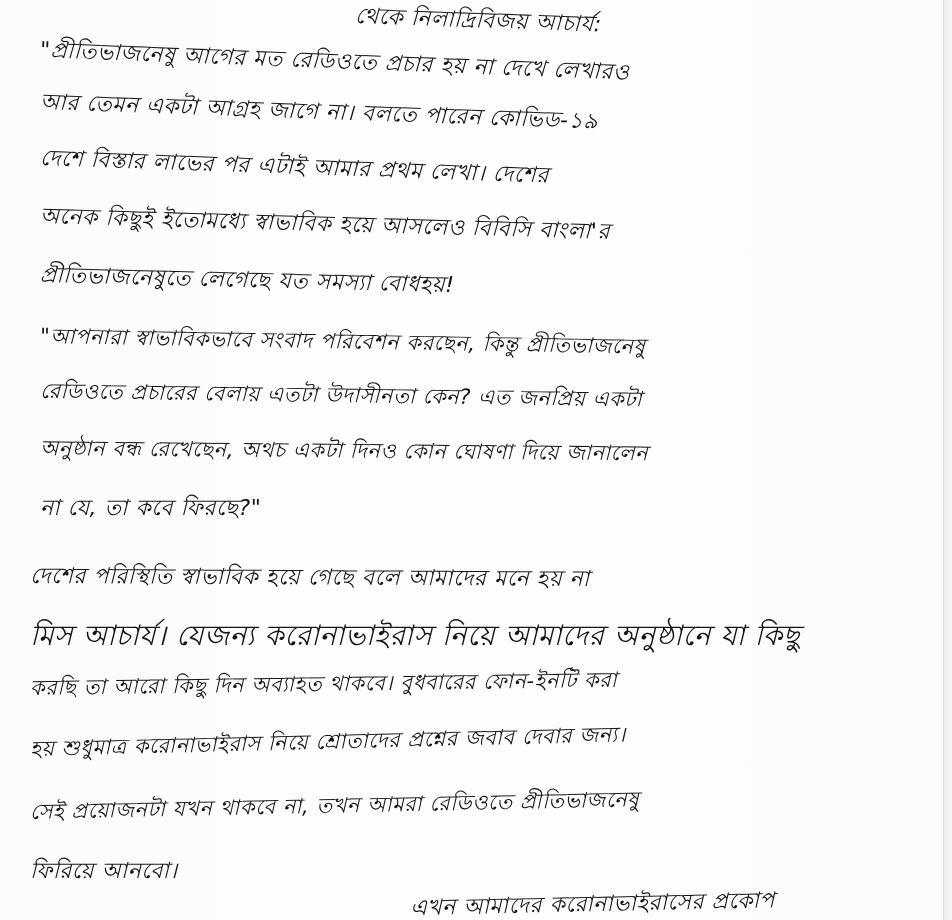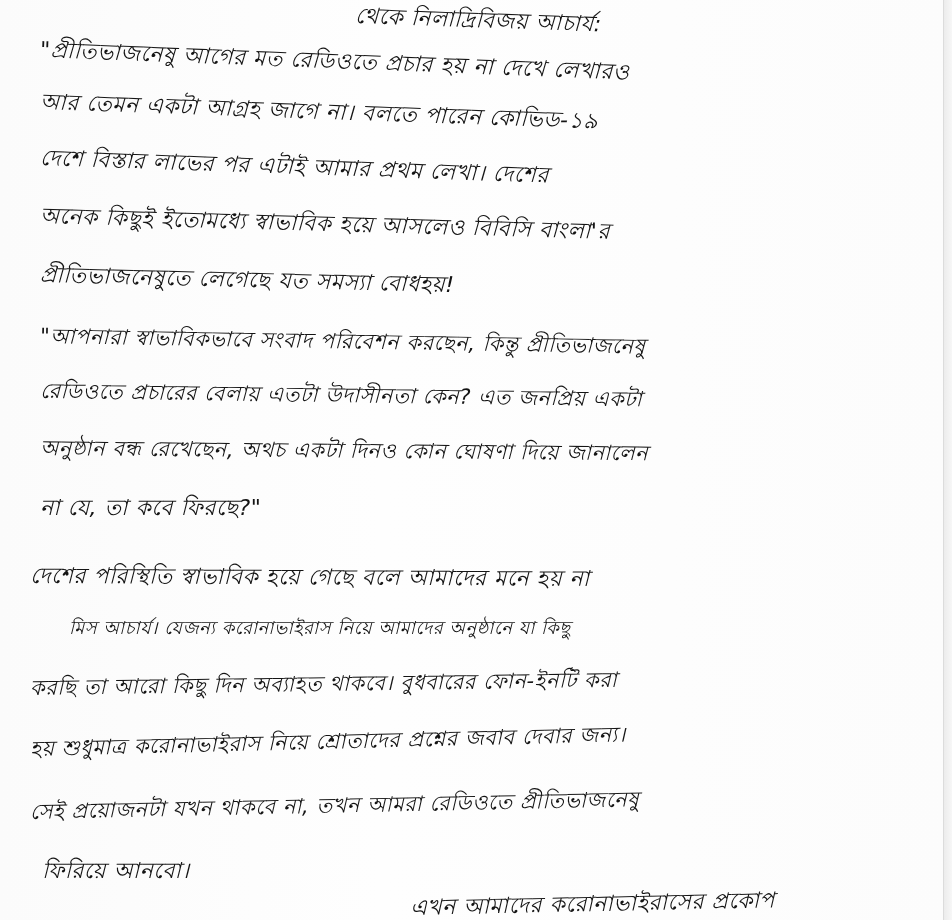--- a/index.html
+++ b/index.html
@@ -67,24 +67,24 @@
   <div class="line" style="left:40px; top:320px; font-size:21px; transform:rotate(1deg);">"আপনারা স্বাভাবিকভাবে সংবাদ পরিবেশন করছেন, কিন্তু প্রীতিভাজনেষু</div>
 
   <div class="line" style="left:40px; top:375px; font-size:21px; transform:rotate(0.8deg);">রেডিওতে প্রচারের বেলায় এতটা উদাসীনতা কেন? এত জনপ্রিয় একটা</div>
 
   <div class="line" style="left:40px; top:432px; font-size:21px; transform:rotate(0.5deg);">অনুষ্ঠান বন্ধ রেখেছেন, অথচ একটা দিনও কোন ঘোষণা দিয়ে জানালেন</div>
 
   <div class="line" style="left:40px; top:490px; font-size:22px; transform:rotate(0deg);">না যে, তা কবে ফিরছে?"</div>
 
   <div class="line" style="left:30px; top:558px; font-size:22px; transform:rotate(0.3deg);">দেশের পরিস্থিতি স্বাভাবিক হয়ে গেছে বলে আমাদের মনে হয় না</div>
 
-  <div class="line" style="left:30px; top:614px; font-size:18px; transform:rotate(0deg);margin-left:39px;">মিস আচার্য। যেজন্য করোনাভাইরাস নিয়ে আমাদের অনুষ্ঠানে যা কিছু</div>
+  <div class="line" style="left:30px; top:614px; font-size:28px; transform:rotate(0deg);">মিস আচার্য। যেজন্য করোনাভাইরাস নিয়ে আমাদের অনুষ্ঠানে যা কিছু</div>
 
   <div class="line" style="left:30px; top:672px; font-size:21px; transform:rotate(-0.8deg);">করছি তা আরো কিছু দিন অব্যাহত থাকবে। বুধবারের ফোন-ইনটি করা</div>
 
   <div class="line" style="left:30px; top:733px; font-size:21px; transform:rotate(-1.4deg);">হয় শুধুমাত্র করোনাভাইরাস নিয়ে শ্রোতাদের প্রশ্নের জবাব দেবার জন্য।</div>
 
   <div class="line" style="left:30px; top:796px; font-size:21px; transform:rotate(-1.2deg);">সেই প্রয়োজনটা যখন থাকবে না, তখন আমরা রেডিওতে প্রীতিভাজনেষু</div>
 
-  <div class="line" style="left:30px; top:853px; font-size:22px; transform:rotate(0deg);margin-left:12px;">ফিরিয়ে আনবো।</div>
+  <div class="line" style="left:30px; top:853px; font-size:22px; transform:rotate(0deg);">ফিরিয়ে আনবো।</div>
 
   <div class="line" style="left:410px; top:890px; font-size:22px; transform:rotate(-1.2deg);">এখন আমাদের করোনাভাইরাসের প্রকোপ</div>
 </div>
 
 </body></html>

